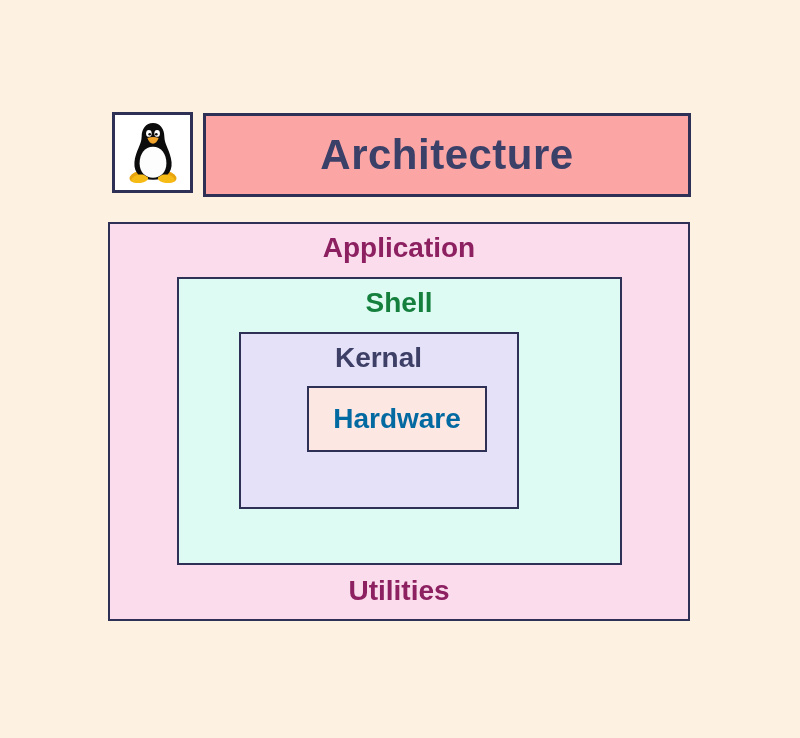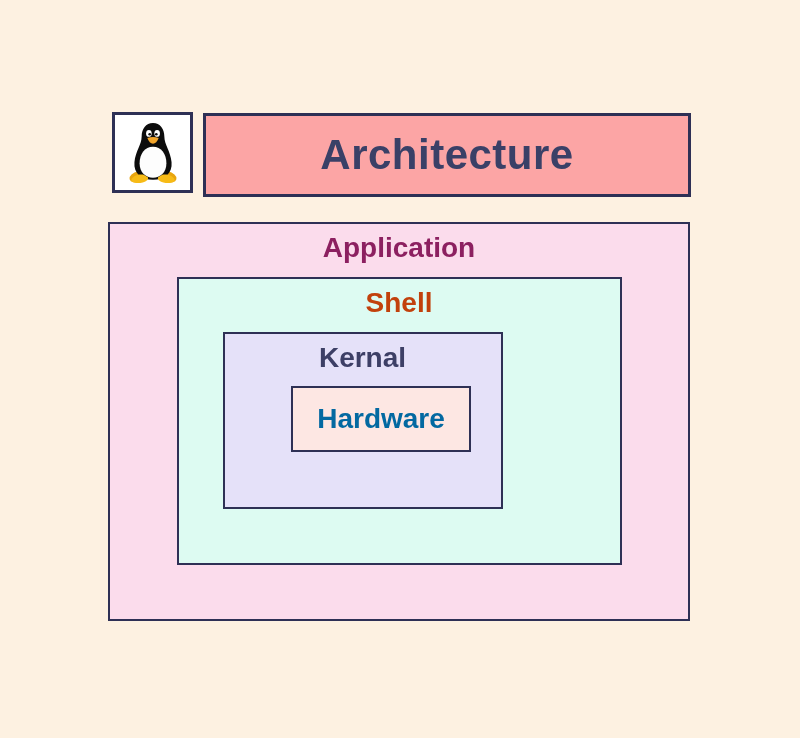--- a/index.html
+++ b/index.html
@@ -61,21 +61,21 @@
     width: 582px;
     height: 399px;
   }
   .shell-box {
     left: 66.5px;
     top: 52.5px;
     width: 445px;
     height: 288px;
   }
   .kernal-box {
-    left: 44px;
+    left: 60px;
     top: 53.5px;
     width: 280px;
     height: 177px;
   }
   .hardware-box {
     left: 66.5px;
     top: 51.5px;
     width: 180px;
     height: 66px;
     display: flex;
@@ -131,24 +131,25 @@
   </div>
 
   <div class="box title-box" style="background-color: #fca5a5; border-color: rgb(46, 48, 85);">
     <span class="title-text" style="color: rgb(58, 64, 103);">Architecture</span>
   </div>
 
   <div class="box app-box" style="background-color: rgb(251, 220, 236); border-color: rgb(46, 48, 85); padding-left: 12px;">
 
     <div class="layer-label label-top" style="color: rgb(140, 32, 96);">Application</div>
 
+    <div class="layer-label label-bottom" style="color: rgb(140, 32, 96);">Utilities</div>
 
     <div class="box shell-box" style="background-color: rgb(221, 251, 242); border-color: rgb(46, 48, 85);">
 
-      <div class="layer-label label-top" style="color: #c2410c;">Shell</div>
+      <div class="layer-label label-top" style="color: #15803d;">Shell</div>
 
       <div class="box kernal-box" style="background-color: rgb(229, 225, 249); border-color: rgb(46, 48, 85);">
 
         <div class="layer-label label-top" style="color: rgb(61, 63, 102);">Kernal</div>
 
         <div class="box hardware-box" style="background-color: rgb(253, 231, 227); border-color: rgb(46, 48, 85);">
           <span class="hardware-label" style="color: #0369a1;">Hardware</span>
         </div>
 
       </div>

